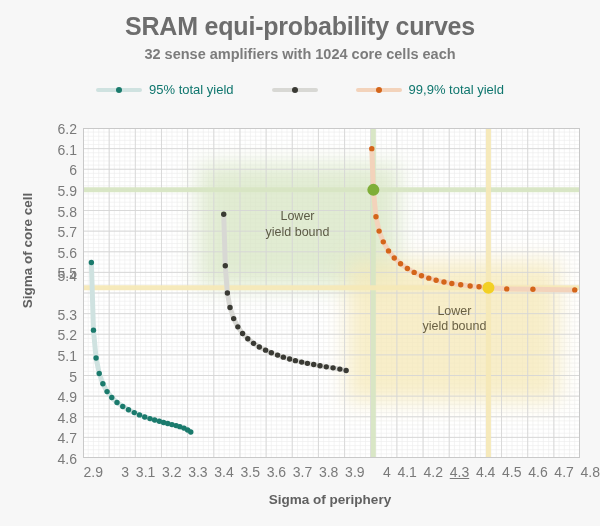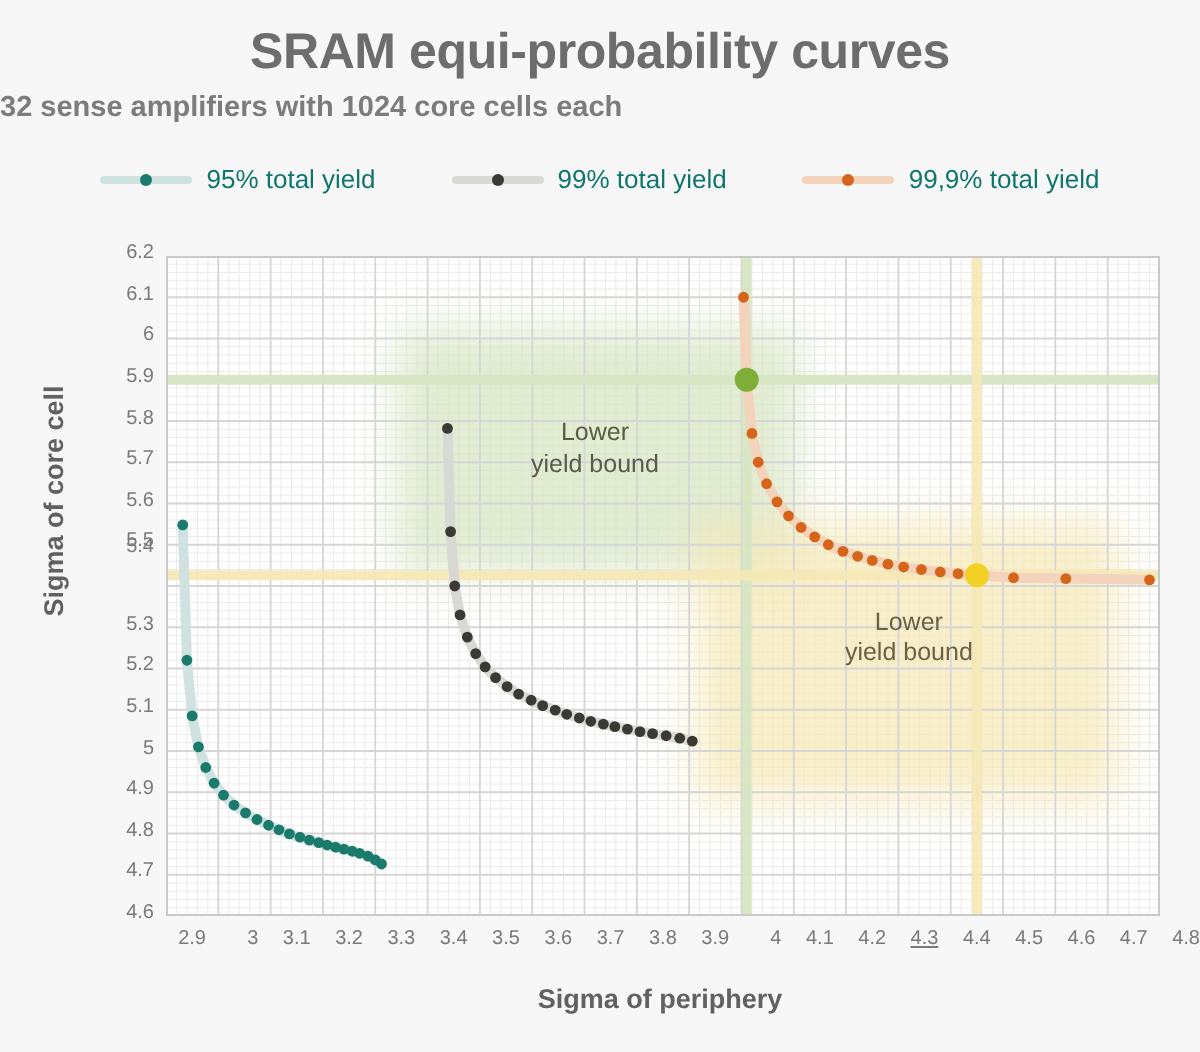--- a/index.html
+++ b/index.html
@@ -27,20 +27,21 @@
     text-align: center;
     font-size: 25px;
     font-weight: bold;
     color: #6d6d6d;
     letter-spacing: -0.2px;
   }
   .subtitle {
     position: absolute;
     left: 0; top: 46px;
     width: 600px;
+    text-align: center;
     font-size: 14.5px;
     font-weight: bold;
     color: #7c7c7c;
   }
   .legend {
     position: absolute;
     left: 0; top: 82px;
     width: 600px;
     display: flex;
     justify-content: center;
@@ -98,21 +99,21 @@
     left: 83px;
     top: 128px;
     width: 497px;
     height: 330px;
     background: #ffffff;
     box-sizing: border-box;
   }
   .plot svg { display: block; }
   .ytick, .xtick {
     position: absolute;
-    font-size: 10px;
+    font-size: 14px;
     color: #7a7a7a;
     white-space: nowrap;
   }
   .ytick { text-align: right; width: 40px; }
   .xtick { text-align: right; width: 40px; }
   .annot {
     position: absolute;
     text-align: center;
     font-size: 12.5px;
     color: #5c5a45;
@@ -142,21 +143,20 @@
     <div class="legend-item">
       <span class="legend-swatch" style="background:#cfe2e0;">
         <span class="legend-dot" style="background:#1a7a6c;"></span>
       </span>
       <span class="legend-label">95% total yield</span>
     </div>
     <div class="legend-item">
       <span class="legend-swatch" style="background:#d8d8d4;">
         <span class="legend-dot" style="background:#3a3a34;"></span>
       </span>
-      <span class="legend-label">99% total yield</span>
     </div>
     <div class="legend-item">
       <span class="legend-swatch" style="background:#f3d3bb;">
         <span class="legend-dot" style="background:#d4651a;"></span>
       </span>
       <span class="legend-label">99,9% total yield</span>
     </div>
   </div>
 
   <div class="ylabel">Sigma of core cell</div>

